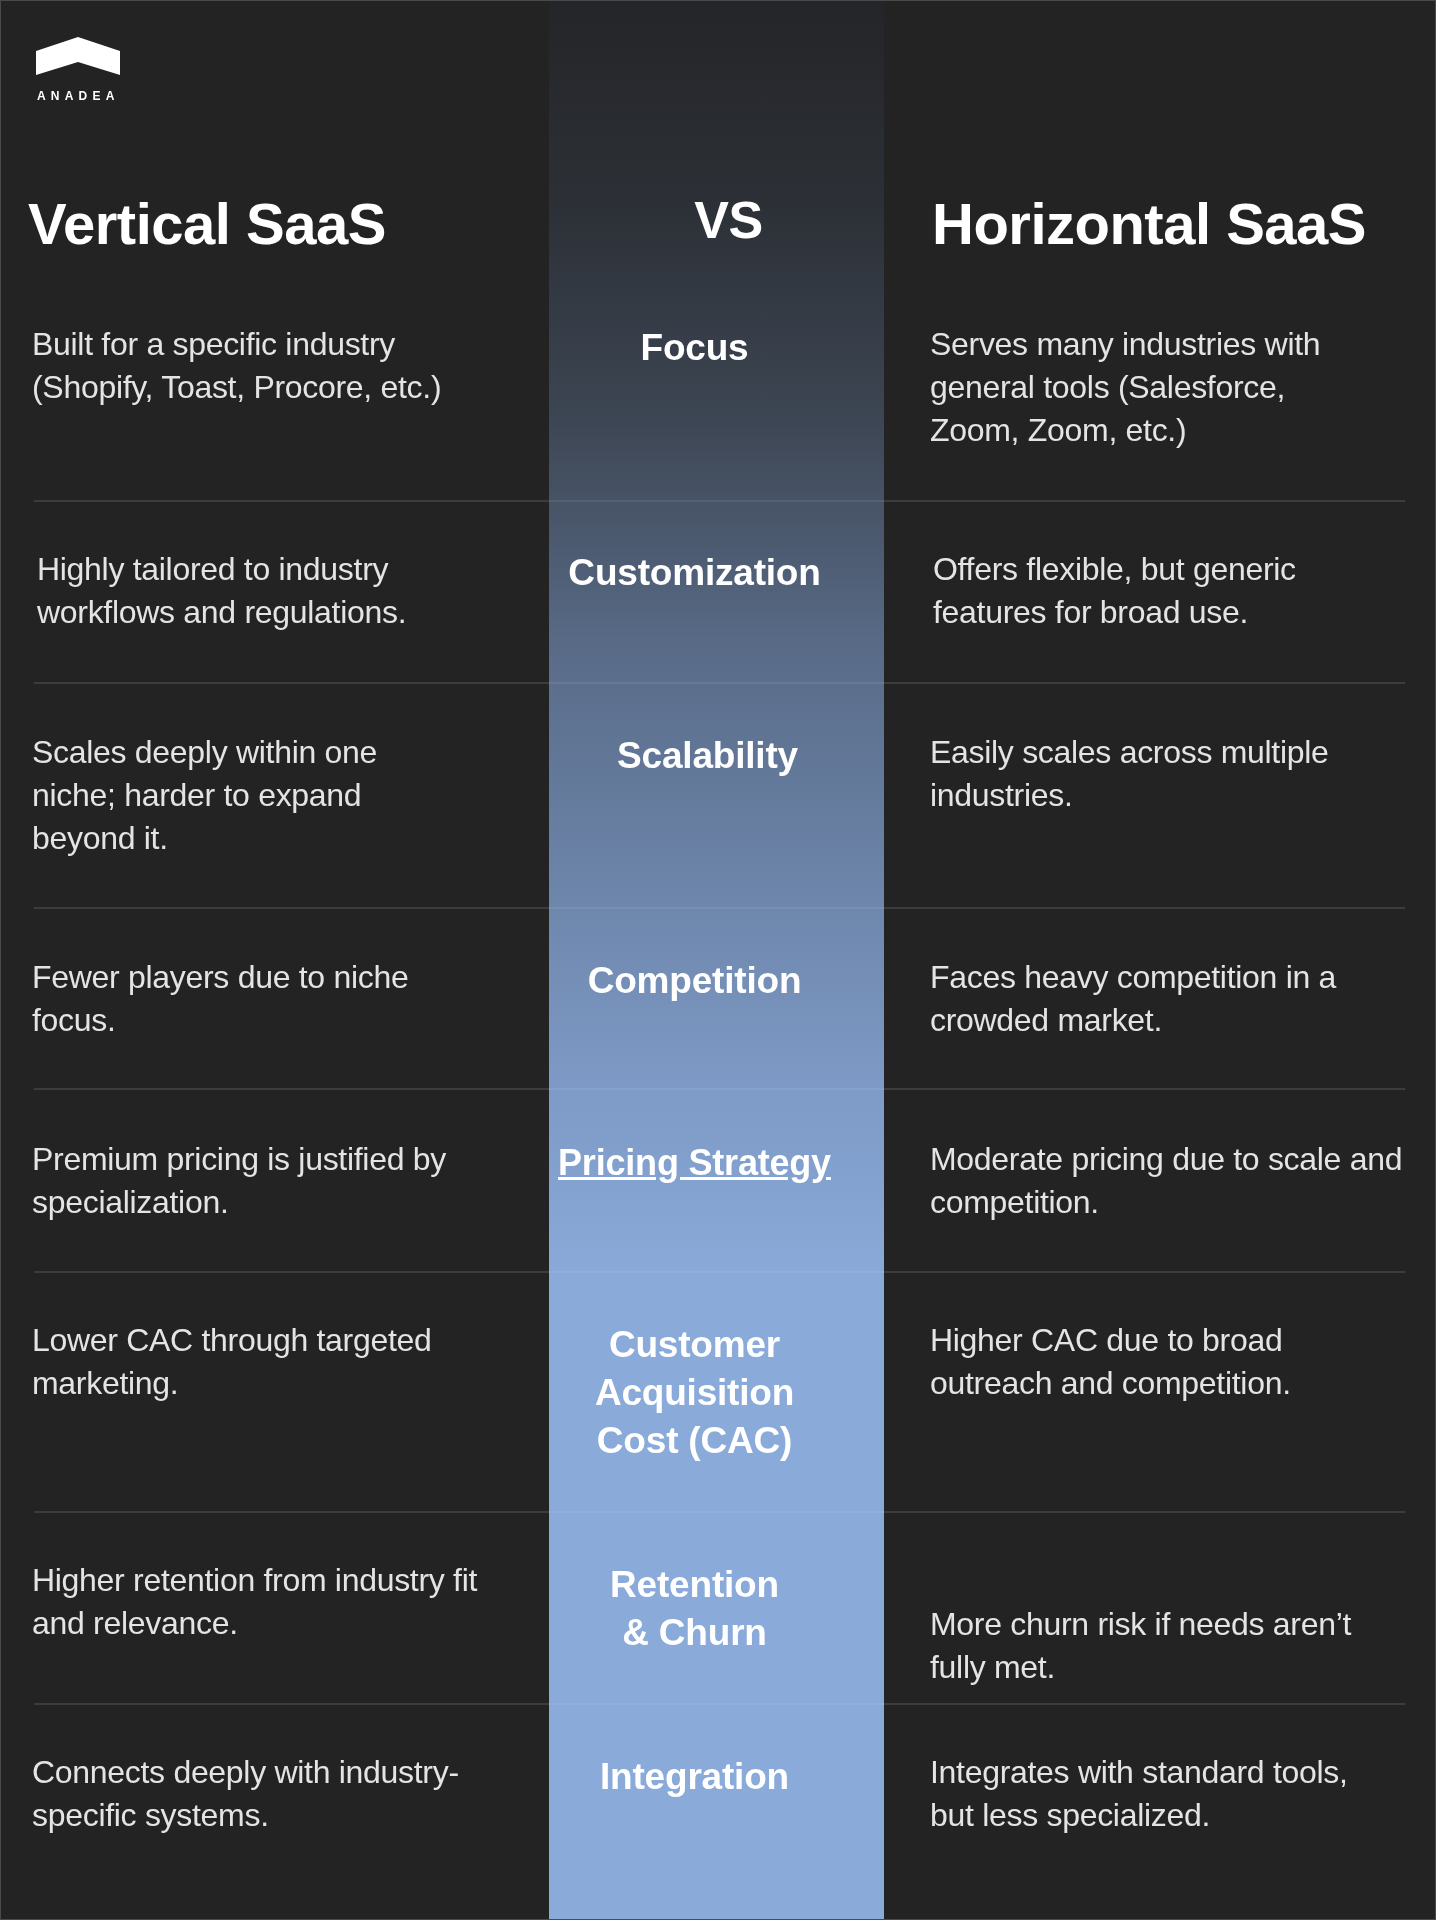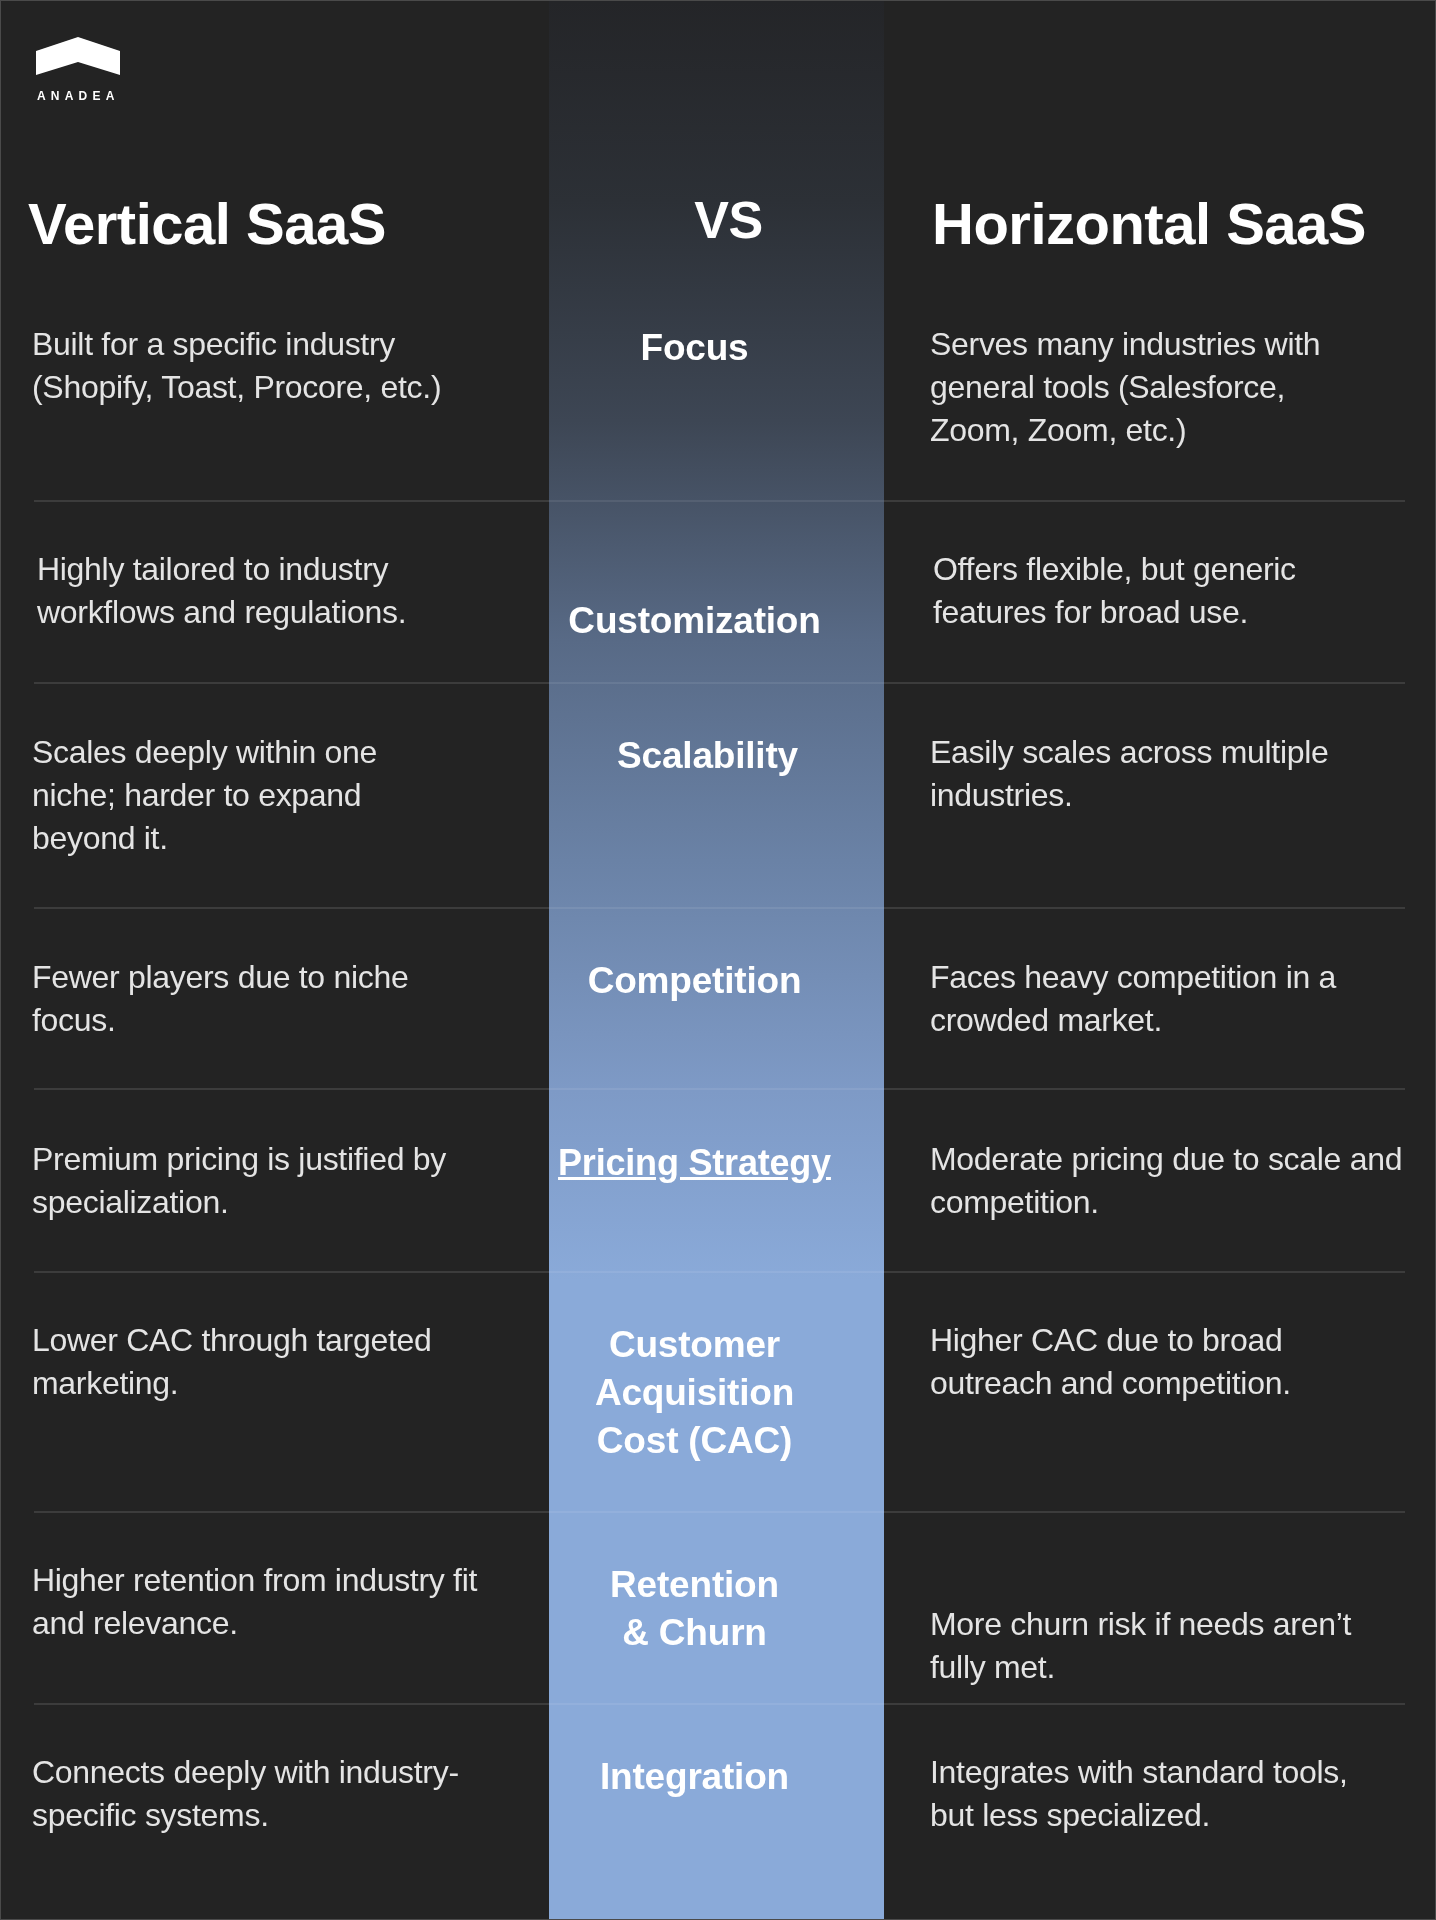--- a/index.html
+++ b/index.html
@@ -64,21 +64,21 @@
   <div class="cell-text cell-left" style="width:470px;">Built for a specific industry (Shopify, Toast, Procore, etc.)</div>
   <div class="cell-label" style="top:1px;">Focus</div>
   <div class="cell-text cell-right" style="width:450px;">Serves many industries with general tools (Salesforce, Zoom, Zoom, etc.)</div>
 </div>
 <div class="divider-left" style="top:499px;"></div>
 <div class="divider-mid" style="top:499px;"></div>
 <div class="divider-right" style="top:499px;"></div>
 
 <div class="row" style="top:547px;">
   <div class="cell-text cell-left" style="left:36px; width:440px;">Highly tailored to industry workflows and regulations.</div>
-  <div class="cell-label" style="top:1px;margin-top:48px;">Customization</div>
+  <div class="cell-label" style="top:1px;">Customization</div>
   <div class="cell-text cell-right" style="left:932px; width:440px;">Offers flexible, but generic features for broad use.</div>
 </div>
 <div class="divider-left" style="top:681px;"></div>
 <div class="divider-mid" style="top:681px;"></div>
 <div class="divider-right" style="top:681px;"></div>
 
 <div class="row" style="top:730px;">
   <div class="cell-text cell-left" style="width:420px;">Scales deeply within one niche; harder to expand beyond it.</div>
   <div class="cell-label" style="top:1px;margin-left:13px;">Scalability</div>
   <div class="cell-text cell-right" style="width:460px;">Easily scales across multiple industries.</div>

